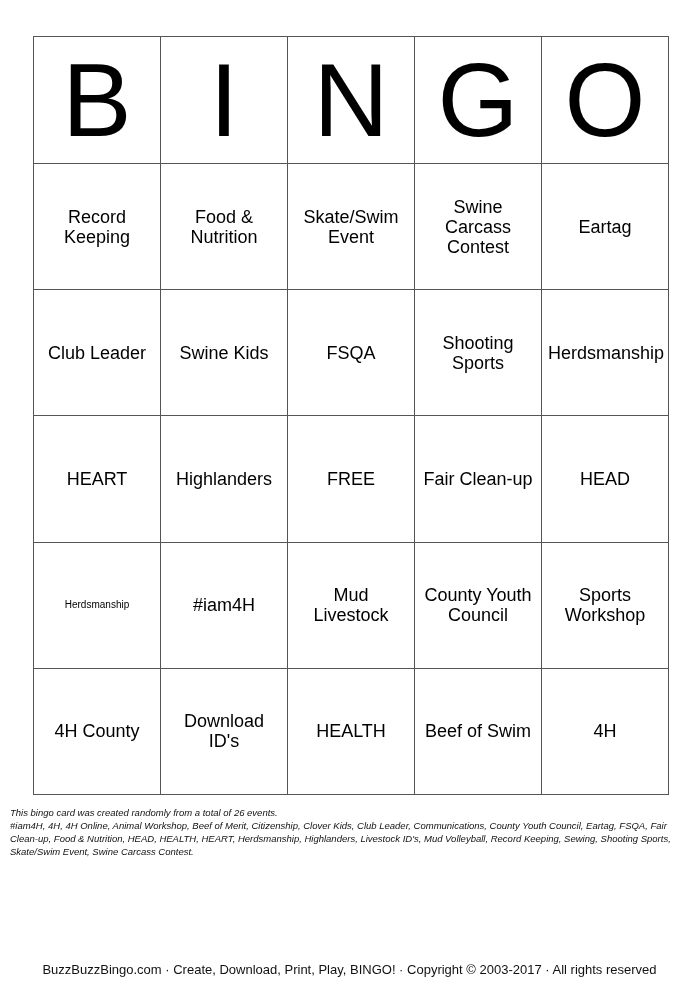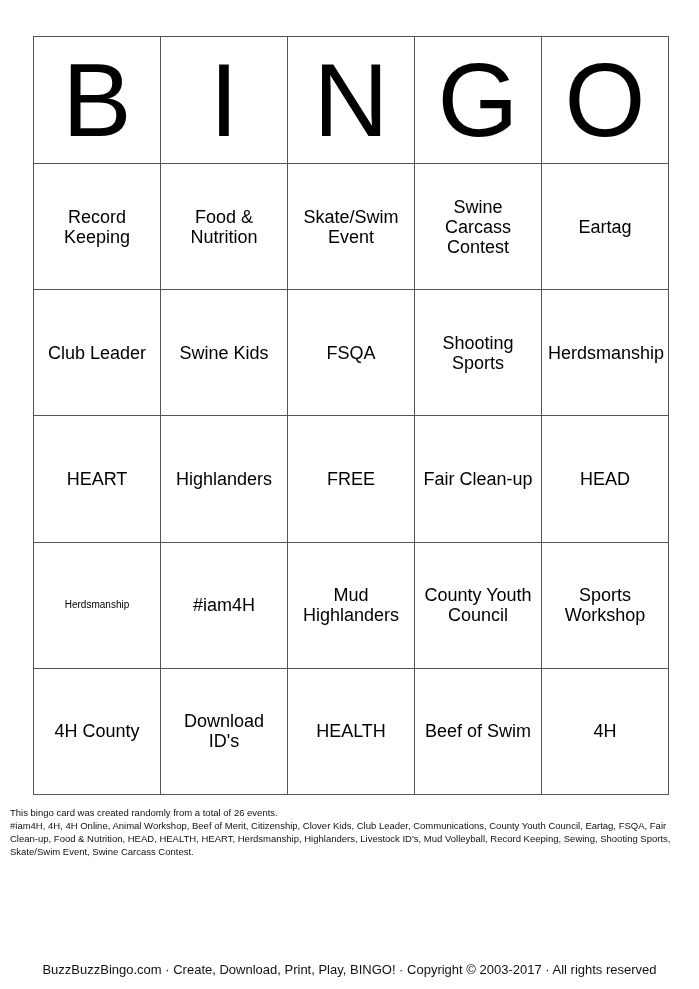--- a/index.html
+++ b/index.html
@@ -26,21 +26,21 @@
     text-align: center; vertical-align: middle;
     font-weight: normal;
     font-size: 104px; line-height: 104px;
     padding: 0;
   }
   .card td.small { font-size: 10px; }
   .info {
     position: absolute; left: 10px; top: 806px; width: 680px;
     font-size: 9.5px; line-height: 13px; color: #111;
   }
-  .info p { margin: 0; }
+  .info p { margin: 0; font-style: italic; }
   .footer {
     position: absolute; left: 0; top: 962px; width: 699px;
     text-align: center; font-size: 13px; color: #111;
   }
 </style>
 </head>
 <body>
 
 <table class="card">
   <tbody>
@@ -68,21 +68,21 @@
   <tr>
     <td>HEART</td>
     <td>Highlanders</td>
     <td>FREE</td>
     <td>Fair Clean-up</td>
     <td>HEAD</td>
   </tr>
   <tr>
     <td class="small">Herdsmanship</td>
     <td>#iam4H</td>
-    <td>Mud Highlanders</td>
+    <td>Mud Livestock</td>
     <td>County Youth Council</td>
     <td>Sports Workshop</td>
   </tr>
   <tr>
     <td>4H County</td>
     <td>Download ID's</td>
     <td>HEALTH</td>
     <td>Beef of Swim</td>
     <td>4H</td>
   </tr>

